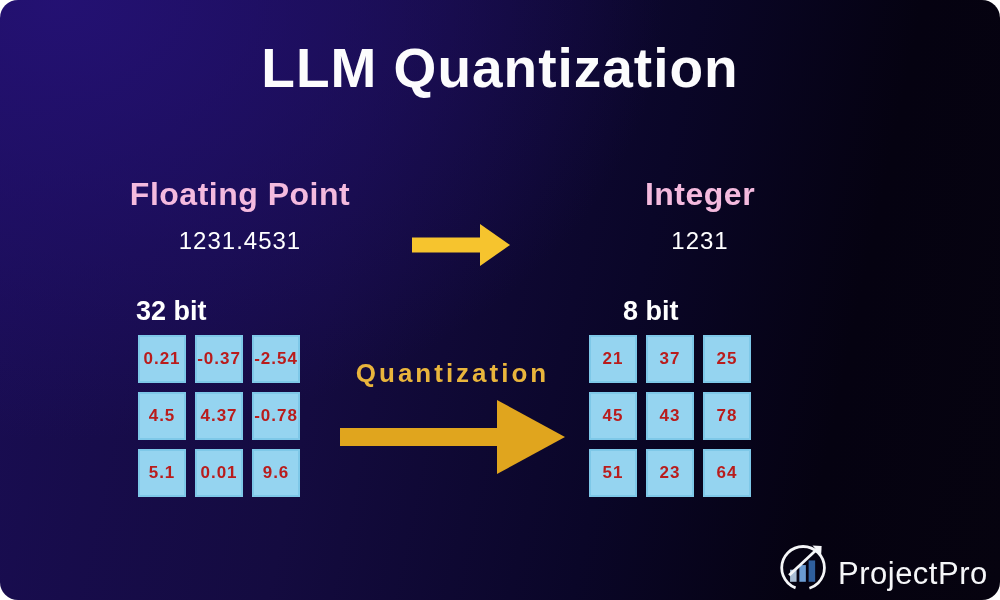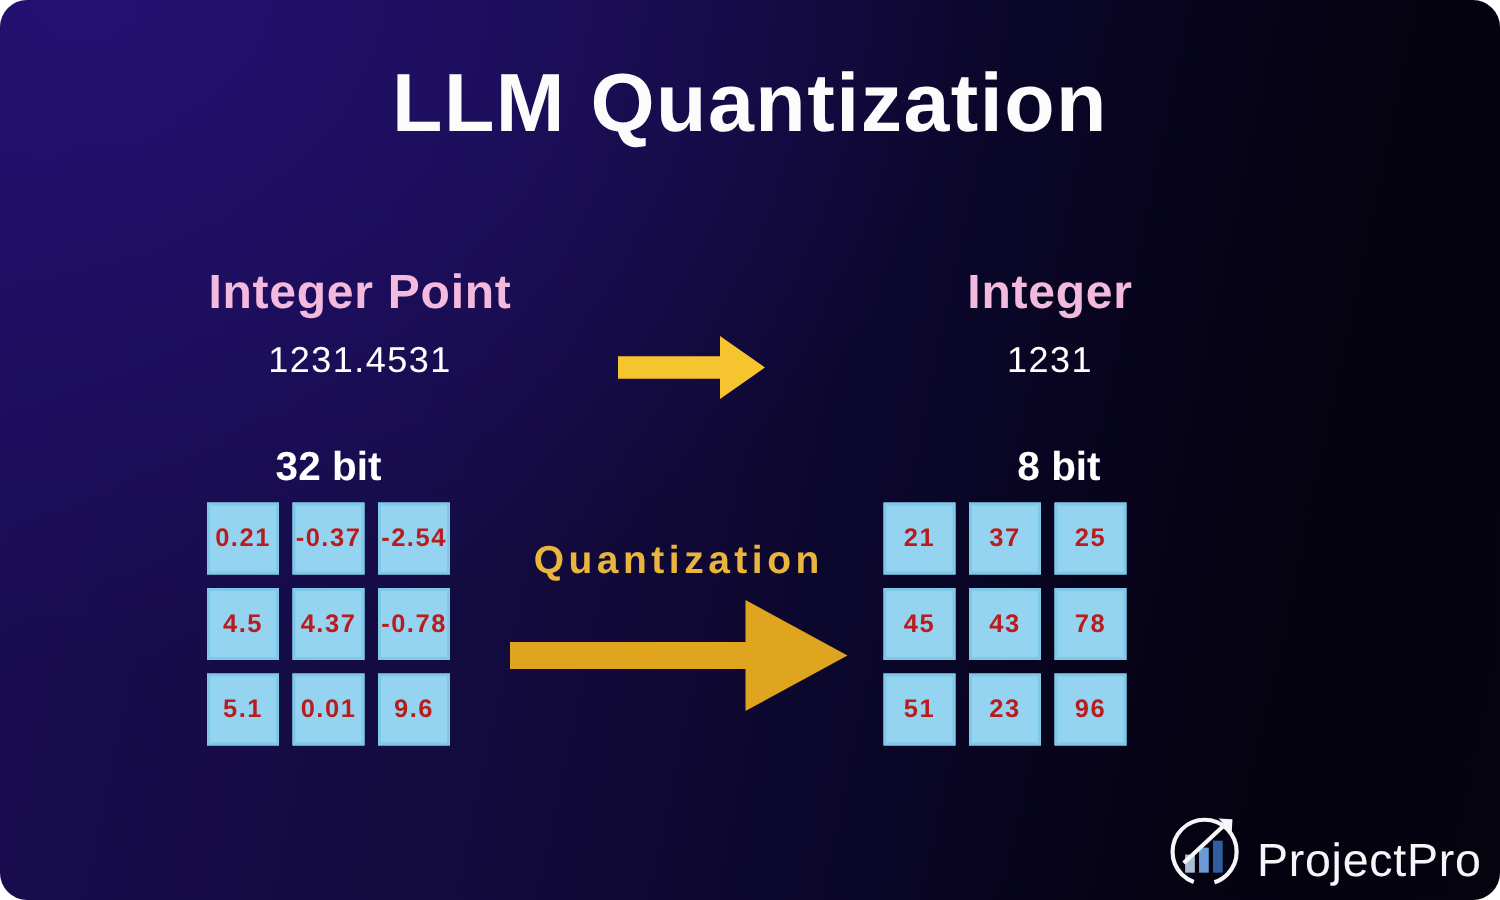--- a/index.html
+++ b/index.html
@@ -35,21 +35,20 @@
     letter-spacing: 0.5px;
   }
   .section-value {
     text-align: center;
     color: #ffffff;
     font-size: 24px;
     font-weight: 400;
     letter-spacing: 1px;
   }
   .bit-label {
-    text-align: center;
     color: #ffffff;
     font-size: 27px;
     font-weight: 800;
   }
 
   .matrix {
     display: grid;
     grid-template-columns: repeat(3, 48px);
     grid-template-rows: repeat(3, 48px);
     gap: 9px;
@@ -89,21 +88,21 @@
     letter-spacing: 0.5px;
   }
 </style>
 </head>
 <body>
 
 <div class="canvas">
 
   <div class="abs page-title">LLM Quantization</div>
 
-  <div class="abs section-label" style="left:100px; top:176px; width:280px;">Integer Point</div>
+  <div class="abs section-label" style="left:100px; top:176px; width:280px;">Floating Point</div>
   <div class="abs section-value" style="left:100px; top:227px; width:280px;">1231.4531</div>
 
   <div class="abs" style="left:412px; top:224px; width:98px; height:42px;">
     <svg width="98" height="42" viewBox="0 0 98 42">
       <rect x="0" y="13.5" width="68" height="15" fill="#f6c42e"></rect>
       <polygon points="68,0 98,21 68,42" fill="#f6c42e"></polygon>
     </svg>
   </div>
 
   <div class="abs section-label" style="left:600px; top:176px; width:200px;">Integer</div>
@@ -133,21 +132,21 @@
   <div class="abs bit-label" style="left:623px; top:296px; width:166px;">8 bit</div>
   <div class="abs matrix" style="left:589px; top:335px;">
     <div class="cell">21</div>
     <div class="cell">37</div>
     <div class="cell">25</div>
     <div class="cell">45</div>
     <div class="cell">43</div>
     <div class="cell">78</div>
     <div class="cell">51</div>
     <div class="cell">23</div>
-    <div class="cell">96</div>
+    <div class="cell">64</div>
   </div>
 
   <div class="abs logo">
     <span style="display:inline-block; width:52px; height:52px;">
       <svg width="52" height="52" viewBox="0 0 56 56">
         <circle cx="27" cy="30" r="23" fill="none" stroke="#f5f6f8" stroke-width="3" stroke-dasharray="108 15" stroke-dashoffset="-62" transform="rotate(-45 27 30)"></circle>
         <rect x="13" y="32" width="7" height="13" fill="#a9bdd4"></rect>
         <rect x="23" y="27" width="7" height="18" fill="#6b9bd2"></rect>
         <rect x="33" y="22" width="7" height="23" fill="#2f5f9e"></rect>
         <line x1="12" y1="38" x2="42" y2="10" stroke="#f5f6f8" stroke-width="3"></line>

